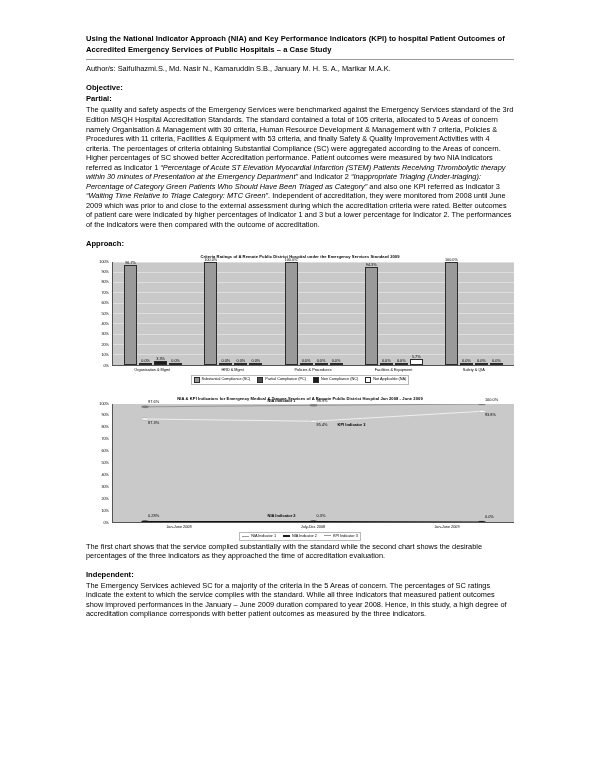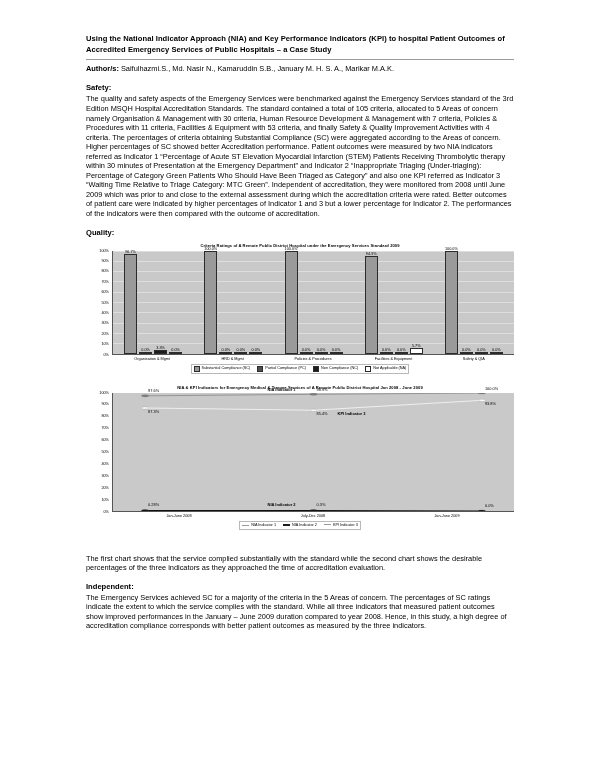--- a/index.html
+++ b/index.html
@@ -22,28 +22,28 @@
     letter-spacing:0.05px;
     margin:0 0 4px 0;
   }
   .rule{
     border:0;border-top:1px solid #9b9b9b;
     margin:2px 0 4px 0;height:0;
   }
   .authors{
     font-size:7.4px;line-height:10px;margin:0 0 9px 0;
   }
-  .authors b{font-weight:bold;}
+  .authors b{font-weight:normal;}
   .sec-head{
     font-size:7.6px;font-weight:bold;margin:0 0 1px 0;line-height:10px;
   }
   .para{
     font-size:7.4px;line-height:9.55px;margin:0 0 9px 0;text-align:left;
   }
-  .it{}
+  .it{font-style:italic;}
 
   
   .chart-wrap{margin:2px 0 0 0;}
   .chart{
     position:relative;
     width:428px;
     background:#ffffff;
     margin:0 auto;
   }
   .chart-title{
@@ -124,25 +124,26 @@
 <div class="page">
 
   <div class="title">Using the National Indicator Approach (NIA) and Key Performance Indicators (KPI) to hospital Patient Outcomes of Accredited Emergency Services of Public Hospitals – a Case Study</div>
   <hr class="rule">
 
   <div class="authors">
     <b>Author/s:</b>
     <span>Saifulhazmi.S., Md. Nasir N., Kamaruddin S.B., January M. H. S. A., Marikar M.A.K.</span>
   </div>
 
-
-  <div class="sec-head">Safety:</div>
+  <div class="sec-head">Objective:</div>
+
+  <div class="sec-head">Partial:</div>
   <div class="para"><span>The quality and safety aspects of the Emergency Services were benchmarked against the Emergency Services standard of the 3rd Edition MSQH Hospital Accreditation Standards. The standard contained a total of 105 criteria, allocated to 5 Areas of concern namely Organisation &amp; Management with 30 criteria, Human Resource Development &amp; Management with 7 criteria, Policies &amp; Procedures with 11 criteria, Facilities &amp; Equipment with 53 criteria, and finally Safety &amp; Quality Improvement Activities with 4 criteria. The percentages of criteria obtaining Substantial Compliance (SC) were aggregated according to the Areas of concern. Higher percentages of SC showed better Accreditation performance. Patient outcomes were measured by two NIA indicators referred as Indicator 1 </span><span class="it">“Percentage of Acute ST Elevation Myocardial Infarction (STEM) Patients Receiving Thrombolytic therapy within 30 minutes of Presentation at the Emergency Department”</span><span> and Indicator 2 </span><span class="it">“Inappropriate Triaging (Under-triaging): Percentage of Category Green Patients Who Should Have Been Triaged as Category”</span><span> and also one KPI referred as Indicator 3 </span><span class="it">“Waiting Time Relative to Triage Category: MTC Green”</span><span>. Independent of accreditation, they were monitored from 2008 until June 2009 which was prior to and close to the external assessment during which the accreditation criteria were rated. Better outcomes of patient care were indicated by higher percentages of Indicator 1 and 3 but a lower percentage for Indicator 2. The performances of the indicators were then compared with the outcome of accreditation.</span></div>
 
-  <div class="sec-head">Quality:</div>
+  <div class="sec-head">Approach:</div>
 
   <div class="chart-wrap">
     <div class="chart">
       <div class="chart-title">Criteria Ratings of A Remote Public District Hospital under the Emergency Services Standard 2009</div>
       <div class="plot-row">
         <div class="yaxis" id="c1-yaxis">
             <span style="top: 0%;">100%</span>
             <span style="top: 10%;">90%</span>
             <span style="top: 20%;">80%</span>
             <span style="top: 30%;">70%</span>
@@ -328,18 +329,18 @@
             <span>NIA Indicator 2</span>
           </div>
           <div class="li">
             <span class="sw s3"></span>
             <span>KPI Indicator 3</span>
           </div>
         </div>
     </div>
   </div>
 
-  <div class="para" style="margin-top:24px;">The first chart shows that the service complied substantially with the standard while the second chart shows the desirable percentages of the three indicators as they approached the time of accreditation evaluation.</div>
+  <div class="para" style="margin-top:1px;">The first chart shows that the service complied substantially with the standard while the second chart shows the desirable percentages of the three indicators as they approached the time of accreditation evaluation.</div>
 
   <div class="sec-head">Independent:</div>
   <div class="para">The Emergency Services achieved SC for a majority of the criteria in the 5 Areas of concern. The percentages of SC ratings indicate the extent to which the service complies with the standard. While all three indicators that measured patient outcomes show improved performances in the January – June 2009 duration compared to year 2008. Hence, in this study, a high degree of accreditation compliance corresponds with better patient outcomes as measured by the three indicators.</div>
 
 </div>
 
 </body></html>

